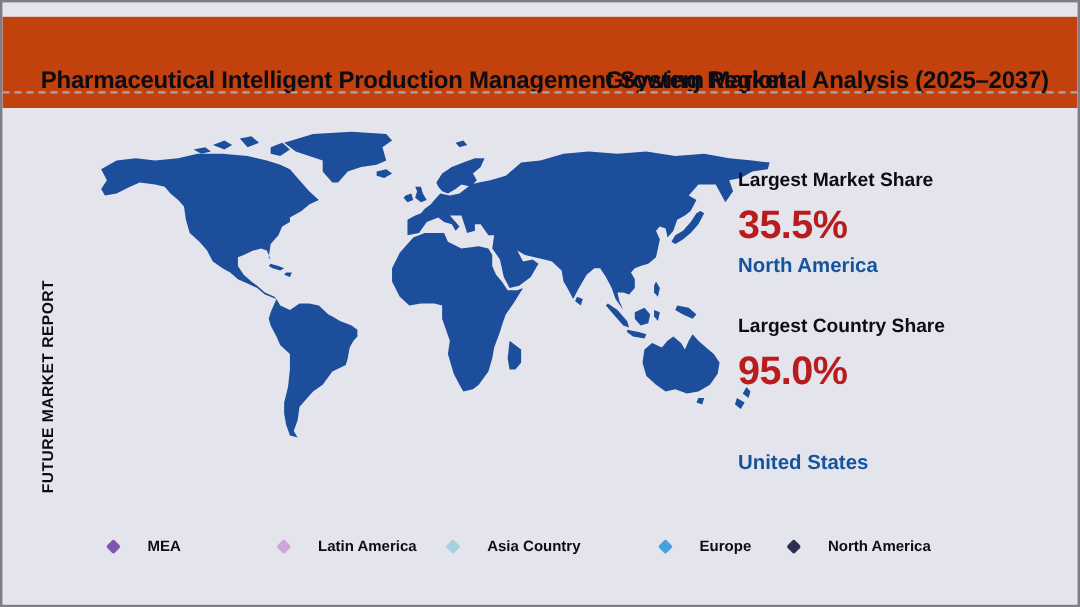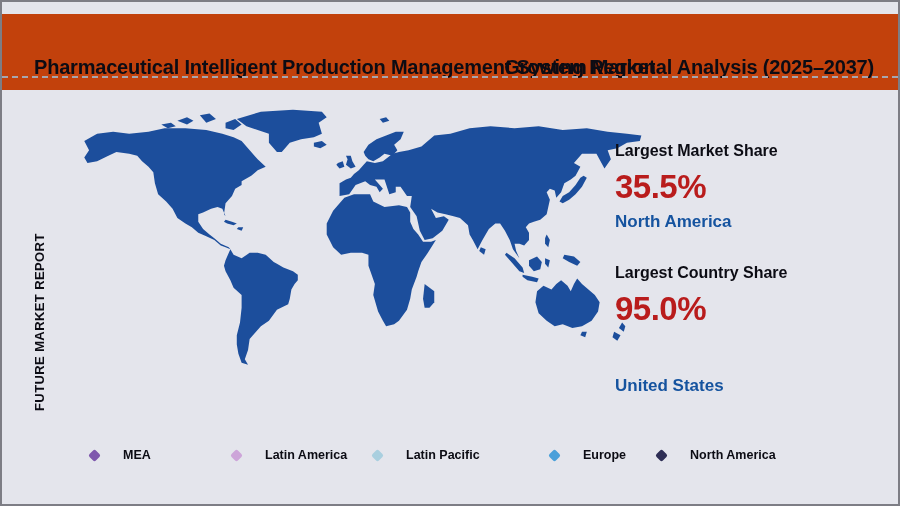--- a/index.html
+++ b/index.html
@@ -127,21 +127,21 @@
     <div class="legend-item">
       <span class="legend-marker" style="background-color: rgb(126, 87, 173);"></span>
       <span class="legend-label">MEA</span>
     </div>
     <div class="legend-item">
       <span class="legend-marker" style="background-color: rgb(205, 165, 217);"></span>
       <span class="legend-label">Latin America</span>
     </div>
     <div class="legend-item">
       <span class="legend-marker" style="background-color: rgb(169, 207, 223);"></span>
-      <span class="legend-label">Latin Pacific</span>
+      <span class="legend-label">Asia Country</span>
     </div>
     <div class="legend-item">
       <span class="legend-marker" style="background-color: rgb(74, 160, 218);"></span>
       <span class="legend-label">Europe</span>
     </div>
     <div class="legend-item">
       <span class="legend-marker" style="background-color: rgb(46, 46, 85);"></span>
       <span class="legend-label">North America</span>
     </div>
   </div>

